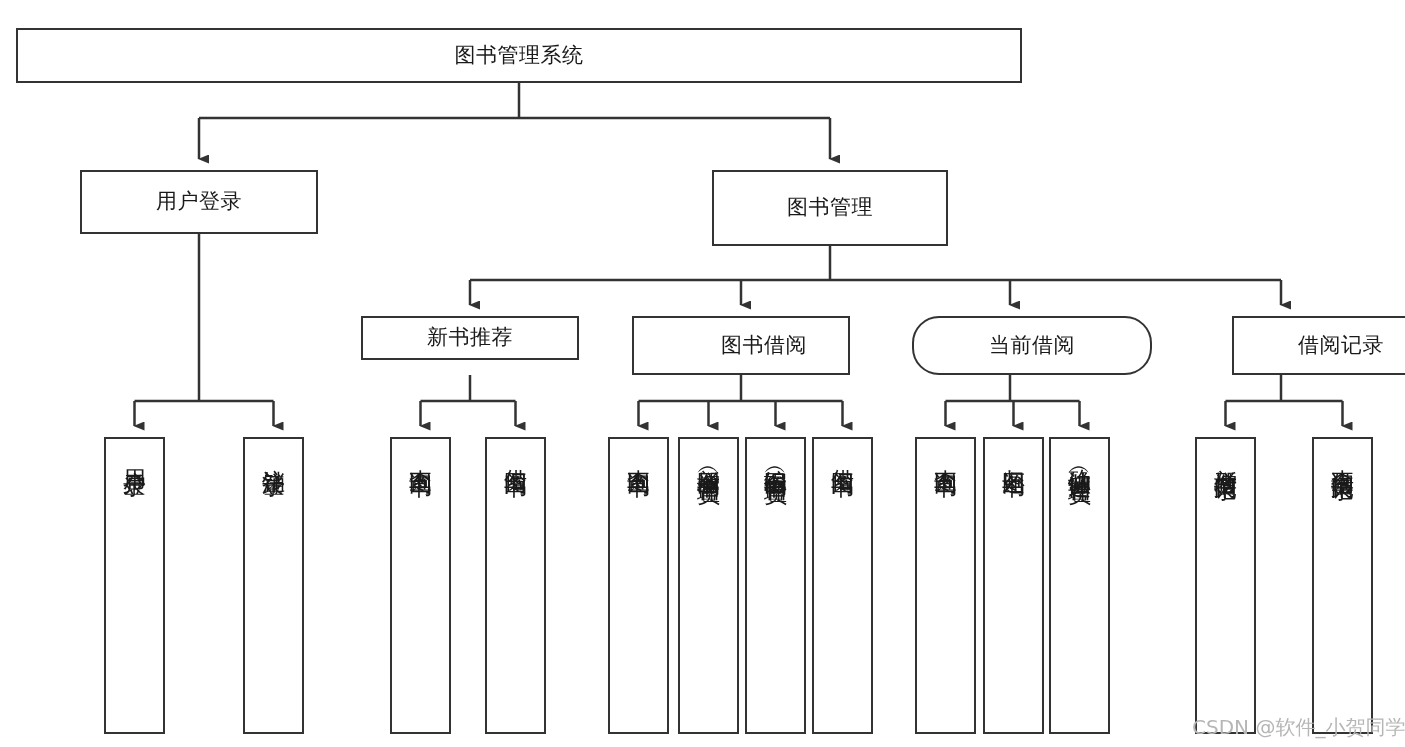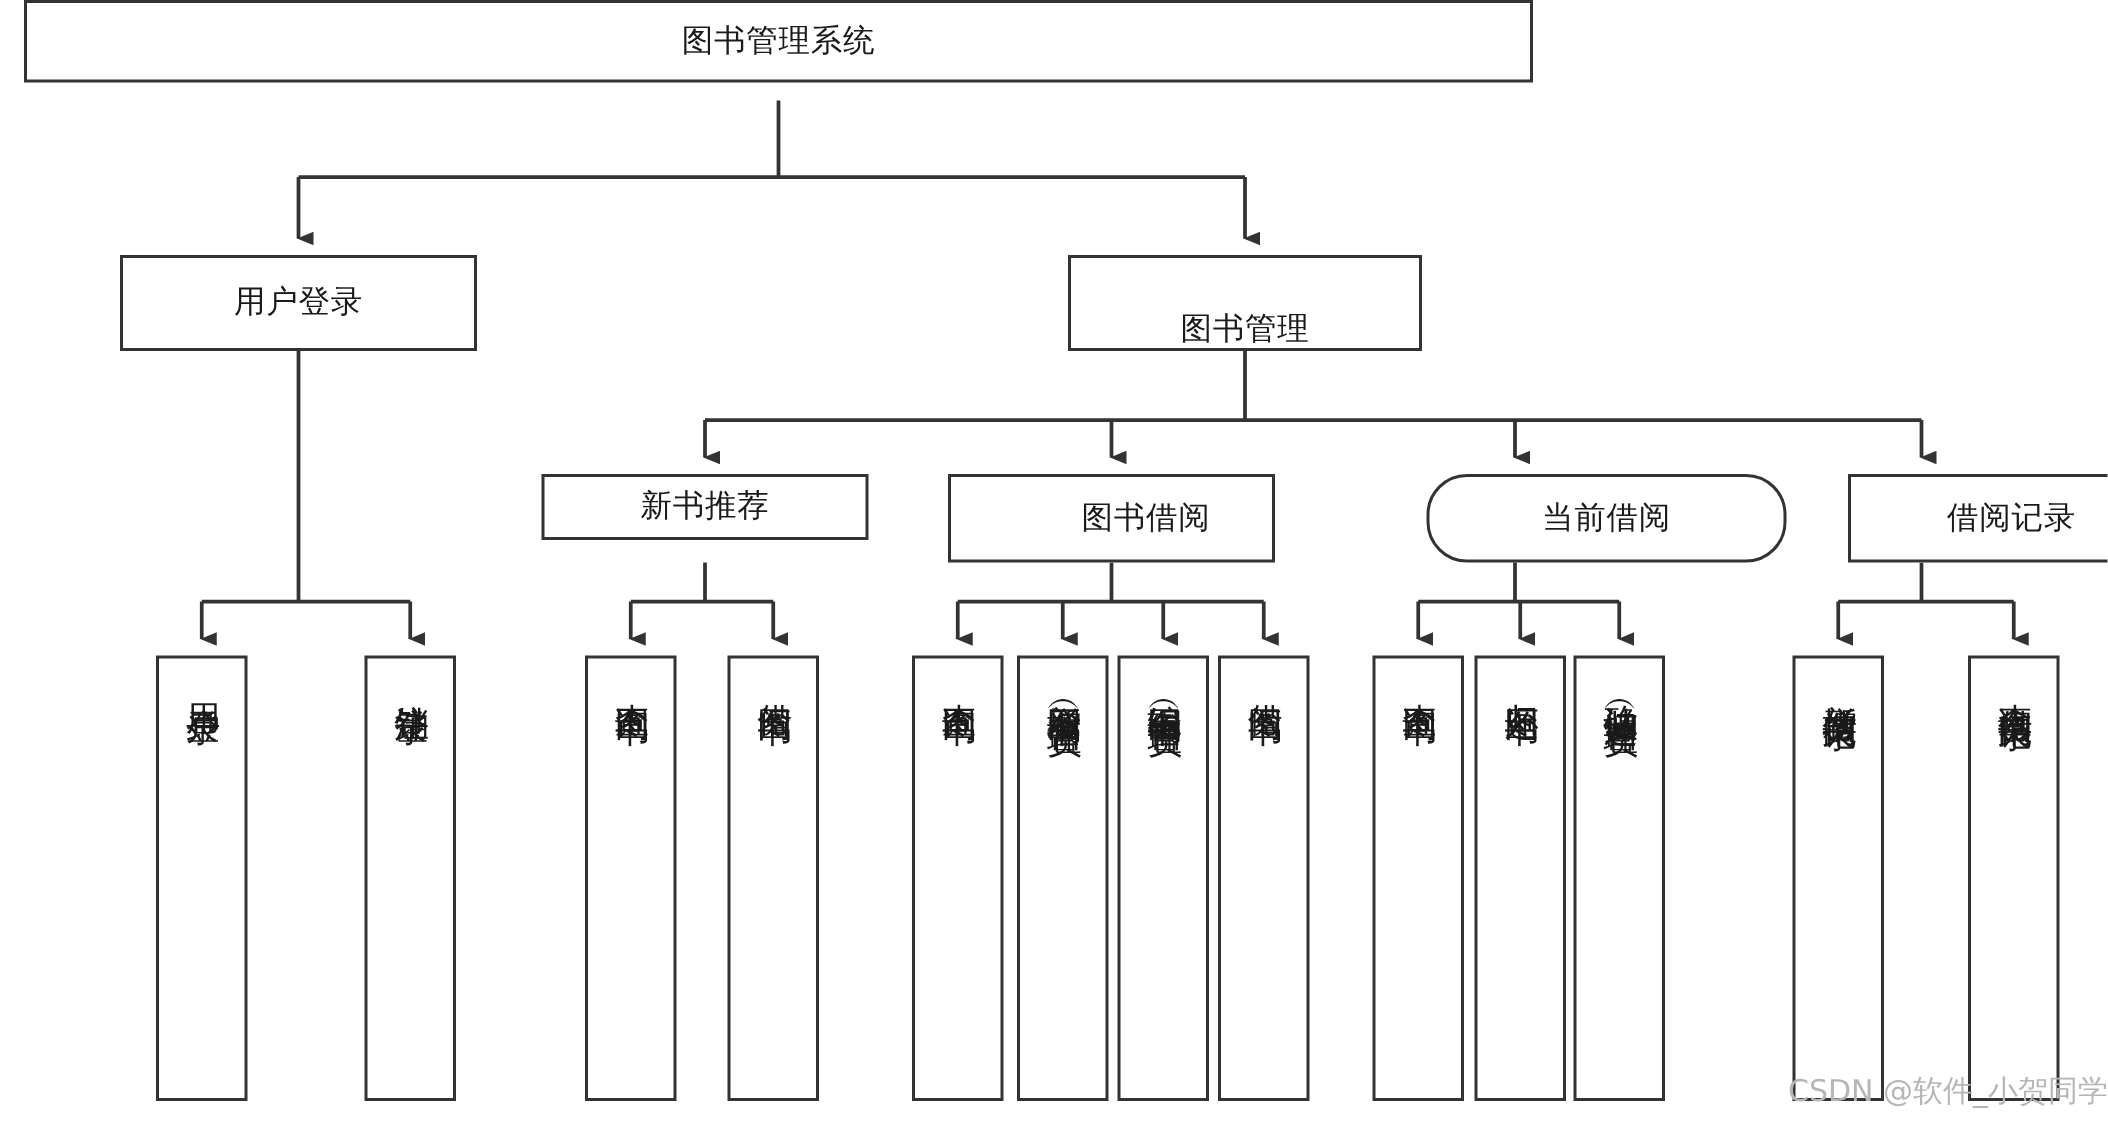--- a/index.html
+++ b/index.html
@@ -108,36 +108,36 @@
         <line x1="945.5" y1="401" x2="945.5" y2="426" stroke="#333333" stroke-width="2.5" marker-end="url(#arrowhead)"></line>
         <line x1="1013.5" y1="401" x2="1013.5" y2="426" stroke="#333333" stroke-width="2.5" marker-end="url(#arrowhead)"></line>
         <line x1="1079.5" y1="401" x2="1079.5" y2="426" stroke="#333333" stroke-width="2.5" marker-end="url(#arrowhead)"></line>
         <line x1="1281" y1="375" x2="1281" y2="401" stroke="#333333" stroke-width="2.5"></line>
         <line x1="1225.5" y1="401" x2="1342.5" y2="401" stroke="#333333" stroke-width="2.5"></line>
         <line x1="1225.5" y1="401" x2="1225.5" y2="426" stroke="#333333" stroke-width="2.5" marker-end="url(#arrowhead)"></line>
         <line x1="1342.5" y1="401" x2="1342.5" y2="426" stroke="#333333" stroke-width="2.5" marker-end="url(#arrowhead)"></line>
       </g>
   </svg>
   <div id="node-layer">
-      <div class="node horizontal" style="left: 16px; top: 0; width: 1006px; height: 55px;">
+      <div class="node horizontal" style="left: 16px; top: 28px; width: 1006px; height: 55px;">
         <span class="node-label">图书管理系统</span>
       </div>
       <div class="node horizontal" style="left: 80px; top: 170px; width: 238px; height: 64px;">
         <span class="node-label">用户登录</span>
       </div>
-      <div class="node horizontal" style="left: 712px; top: 170px; width: 236px; height: 64px; align-items: flex-end;">
+      <div class="node horizontal" style="left: 712px; top: 170px; width: 236px; height: 76px;">
         <span class="node-label">图书管理</span>
       </div>
       <div class="node horizontal" style="left: 361px; top: 316px; width: 218px; height: 44px;">
         <span class="node-label">新书推荐</span>
       </div>
       <div class="node horizontal" style="left: 632px; top: 316px; width: 218px; height: 59px; padding-left: 46px;">
         <span class="node-label">图书借阅</span>
       </div>
-      <div class="node horizontal" style="left: 951px; top: 316px; width: 240px; height: 59px; border-radius: 27px;">
+      <div class="node horizontal" style="left: 912px; top: 316px; width: 240px; height: 59px; border-radius: 27px;">
         <span class="node-label">当前借阅</span>
       </div>
       <div class="node horizontal" style="left: 1232px; top: 316px; width: 218px; height: 59px;">
         <span class="node-label">借阅记录</span>
       </div>
       <div class="node vertical" style="left: 104px; top: 437px; width: 61px; height: 297px;">
         <span class="node-label">用户登录</span>
       </div>
       <div class="node vertical" style="left: 243px; top: 437px; width: 61px; height: 297px;">
         <span class="node-label">注销登录</span>

